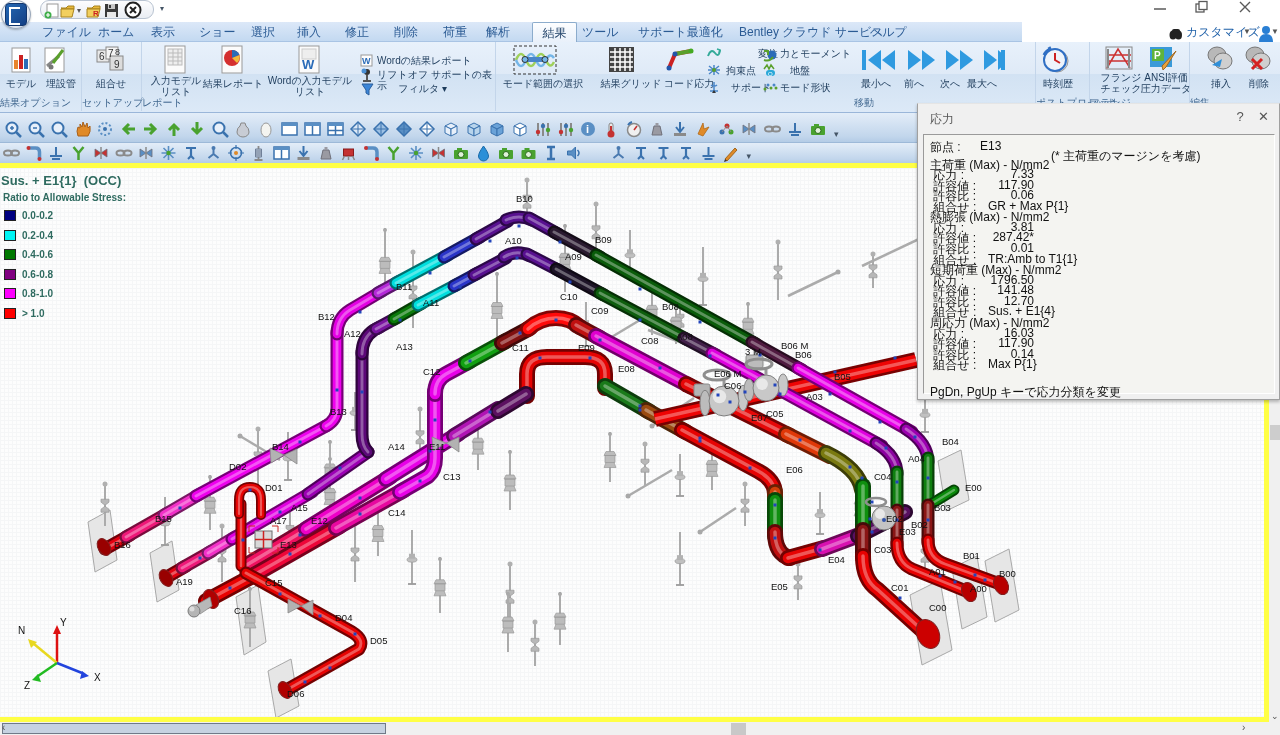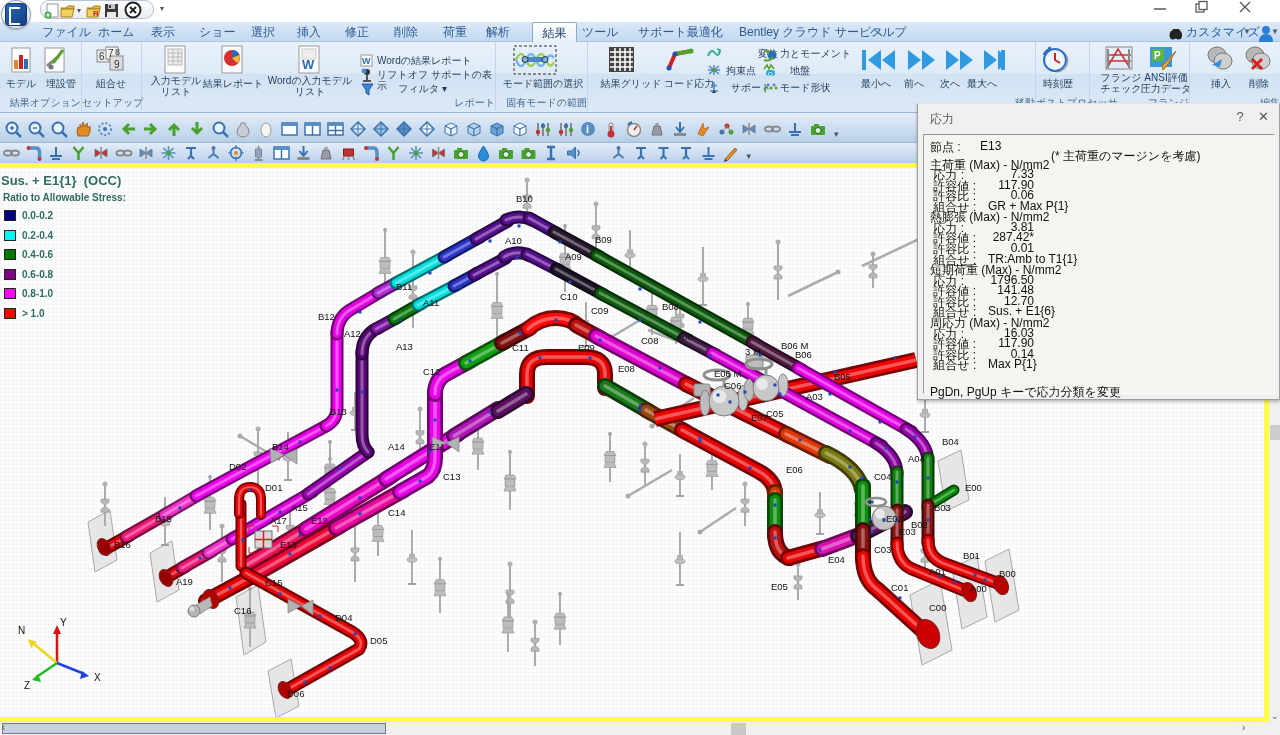--- a/index.html
+++ b/index.html
@@ -6,27 +6,27 @@
 html,body { width:1280px; height:735px; overflow:hidden; font-family:"Liberation Sans",sans-serif; }
 #root { position:relative; width:1280px; height:735px; background:#fff; }
 
 #titlebar { position:absolute; left:0; top:0; width:1280px; height:22px; background:#ffffff; }
 #appbtn { position:absolute; left:1px; top:0px; width:30px; height:29px; border-radius:50%; background:radial-gradient(circle at 40% 35%, #ffffff 0%, #eef2f8 55%, #b8c6da 100%); border:1px solid #9aa8ba; z-index:60; box-shadow:0 1px 2px rgba(0,0,0,.25); }
 #appbtn .inner { position:absolute; left:3px; top:2px; width:22px; height:23px; border-radius:4px; background:linear-gradient(135deg,#2468b4,#143f84); border:1px solid #12366e; }
 #qat { position:absolute; left:40px; top:0px; width:114px; height:19px; border:1px solid #b9c4d2; border-radius:9px; background:linear-gradient(#fdfdfe,#e9edf3); }
 #appbtn .inner::after { content:""; position:absolute; left:3px; top:3px; width:9px; height:14px; border:2px solid #fff; border-right:none; }
 #winbtns { position:absolute; right:8px; top:0; height:16px; z-index:70;}
 
-#tabrow { position:absolute; left:0; top:22px; width:1280px; height:20px; background:linear-gradient(#dcE8f8,#c3d9f1); border-bottom:1px solid #a9c4e4; }
+#tabrow { position:absolute; left:0; top:22px; width:1022px; height:20px; background:linear-gradient(#dcE8f8,#c3d9f1); border-bottom:1px solid #a9c4e4; }
 .tab { position:absolute; top:0px; height:20px; line-height:20px; font-size:12px; color:#2b5b94; white-space:nowrap; }
 .tab.sel { background:linear-gradient(#fdfeff,#e8f0fa); border:1px solid #8caccc; border-bottom:none; border-radius:2px 2px 0 0; color:#1d3f66; top:0px; height:21px; }
 
 #ribbon { position:absolute; left:0; top:42px; width:1280px; height:71px; background:linear-gradient(#e8f1fb 0%, #dfeaf7 45%, #d2e2f3 46%, #dcE9f7 100%); border-bottom:1px solid #9ab6d9; }
 .rgroup { position:absolute; top:0; height:69px; border-right:1px solid #c3d5ea; }
-.rglabel { position:absolute; bottom:1px; width:100%; text-align:right; font-size:10px; color:#40678f; white-space:nowrap; }
+.rglabel { position:absolute; bottom:1px; width:100%; text-align:left; font-size:10px; color:#40678f; white-space:nowrap; }
 .ric { position:absolute; font-size:10px; color:#1e3c5c; text-align:center; line-height:11px; }
 
 #tb1 { position:absolute; left:0; top:113px; width:1280px; height:30px; background:linear-gradient(#e3edf8,#c2d6ec 80%,#b4cce6); border-bottom:1px solid #9db9d8; }
 #tb2 { position:absolute; left:0; top:143px; width:1280px; height:20px; background:linear-gradient(#e3edf8,#c2d6ec 80%,#b4cce6); }
 
 #vpwrap { position:absolute; left:0; top:163px; width:1269px; height:559px; background:#ffff45; }
 #vp { position:absolute; left:0px; top:5px; width:1264px; height:549px; background:#fdfdfd; }
 #grid { position:absolute; left:0; top:0; width:100%; height:100%;
   background-image:linear-gradient(#eef0f2 1px, transparent 1px), linear-gradient(90deg,#eef0f2 1px, transparent 1px);
   background-size:4px 4px; opacity:.5; }
@@ -129,23 +129,20 @@
 
   <div id="ribbon">
     <div class="rgroup" style="left:0;width:82px">
         <div class="rglabel">結果オプション</div>
       </div>
     <div class="rgroup" style="left:82px;width:60px">
         <div class="rglabel">セットアップ</div>
       </div>
     <div class="rgroup" style="left:142px;width:354px">
         <div class="rglabel">レポート</div>
-      </div>
-    <div class="rgroup" style="left:496px;width:92px">
-        <div class="rglabel">固有モードの範囲</div>
       </div>
     <div class="rgroup" style="left:854px;width:182px">
         <div class="rglabel">移動</div>
       </div>
     <div class="rgroup" style="left:1036px;width:54px">
         <div class="rglabel">ポストプロセッサ</div>
       </div>
     <div class="rgroup" style="left:1090px;width:100px">
         <div class="rglabel">フランジ</div>
       </div>
@@ -1280,21 +1277,21 @@
       <div class="pl" style="top:64px">&nbsp;組合せ :<span class="pc" style="left:58px">GR + Max P{1}</span></div>
       <div class="pl" style="top:74px">熱膨張 (Max) - N/mm2</div>
       <div class="pl" style="top:85px">&nbsp;応力 :<span class="pv">3.81</span></div>
       <div class="pl" style="top:95px">&nbsp;許容値 :<span class="pv">287.42*</span></div>
       <div class="pl" style="top:106px">&nbsp;許容比 :<span class="pv">0.01</span></div>
       <div class="pl" style="top:117px">&nbsp;組合せ :<span class="pc" style="left:58px">TR:Amb to T1{1}</span></div>
       <div class="pl" style="top:127px">短期荷重 (Max) - N/mm2</div>
       <div class="pl" style="top:138px">&nbsp;応力 :<span class="pv">1796.50</span></div>
       <div class="pl" style="top:148px">&nbsp;許容値 :<span class="pv">141.48</span></div>
       <div class="pl" style="top:159px">&nbsp;許容比 :<span class="pv">12.70</span></div>
-      <div class="pl" style="top:169px">&nbsp;組合せ :<span class="pc" style="left:58px">Sus. + E1{6}</span></div>
+      <div class="pl" style="top:169px">&nbsp;組合せ :<span class="pc" style="left:58px">Sus. + E1{4}</span></div>
       <div class="pl" style="top:180px">周応力 (Max) - N/mm2</div>
       <div class="pl" style="top:191px">&nbsp;応力 :<span class="pv">16.03</span></div>
       <div class="pl" style="top:201px">&nbsp;許容値 :<span class="pv">117.90</span></div>
       <div class="pl" style="top:212px">&nbsp;許容比 :<span class="pv">0.14</span></div>
       <div class="pl" style="top:222px">&nbsp;組合せ :<span class="pc" style="left:58px">Max P{1}</span></div>
       <div class="pl" style="top:249px">PgDn, PgUp キーで応力分類を変更</div>
     </div>
   </div>
 </div>
 

